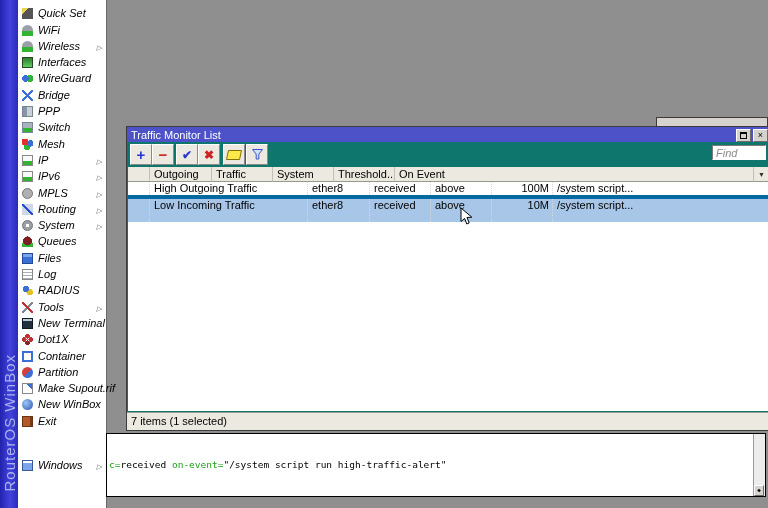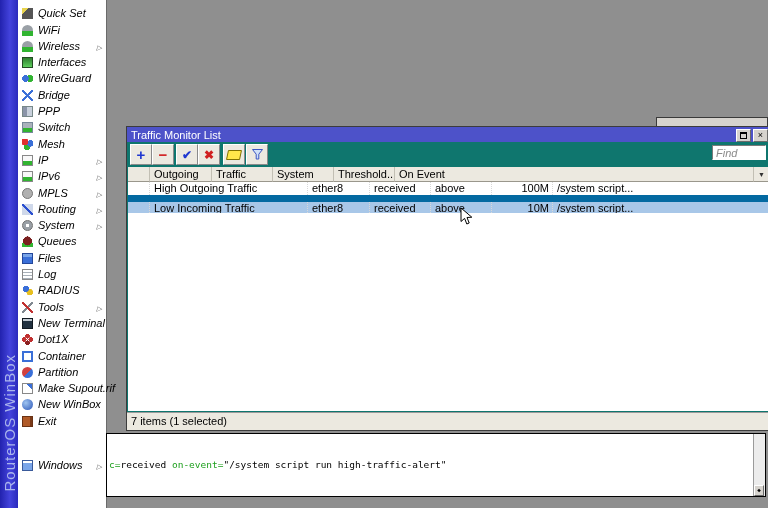--- a/index.html
+++ b/index.html
@@ -79,21 +79,21 @@
   .tablewrap{position:absolute;left:1px;right:1px;top:40px;bottom:19px;background:#fff;overflow:hidden;}
   .thead{position:absolute;left:0;top:0;right:0;height:15px;background:#ece9e0;display:flex;}
   .th{border-right:1px solid #c2bfb4;border-bottom:1px solid #9a978c;box-sizing:border-box;
       padding:1px 0 0 4px;white-space:nowrap;overflow:hidden;background:#ece9e0;position:relative;}
   .c0{width:22px;} .c1{width:158px;} .c2{width:62px;} .c3{width:61px;} .c4{width:61px;} .c5{width:61px;} .c6{flex:1;}
   .sort{position:absolute;right:5px;top:1px;color:#8a8a8a;font-size:9px;}
   .hdd{position:absolute;right:0;top:0;width:16px;height:15px;background:#ece9e0;
        border-left:1px solid #c2bfb4;border-bottom:1px solid #9a978c;box-sizing:border-box;
        display:flex;align-items:center;justify-content:center;font-size:7px;color:#333;}
   .tr{position:absolute;left:0;right:0;height:13px;display:flex;background:#fff;}
-  .r1{top:15px;} .r2{top:28px;background:#a8c7e8;border-top:7px solid #0369a1;height:18px;box-sizing:border-box;}
+  .r1{top:15px;} .r2{top:28px;background:#a8c7e8;border-top:4px solid #0369a1;height:27px;box-sizing:border-box;}
   .td{box-sizing:border-box;padding:0 0 0 4px;white-space:nowrap;overflow:hidden;font-size:11px;line-height:13px;
       border-right:1px dotted #d8d8d8;}
   .td.num{text-align:right;padding-right:3px;padding-left:0;}
   .statusbar{position:absolute;left:0;right:0;bottom:0;height:18px;background:#ece9e0;border-top:1px solid #9a9a9a;
              line-height:17px;padding-left:4px;box-sizing:border-box;}
 
   
   .term{position:absolute;left:106px;top:433px;width:660px;height:64px;background:#fff;border:1px solid #000;
         box-sizing:border-box;font-family:"DejaVu Sans Mono","Liberation Mono",monospace;font-size:9.5px;
         line-height:12.2px;padding:1px 2px;white-space:pre;overflow:hidden;}

